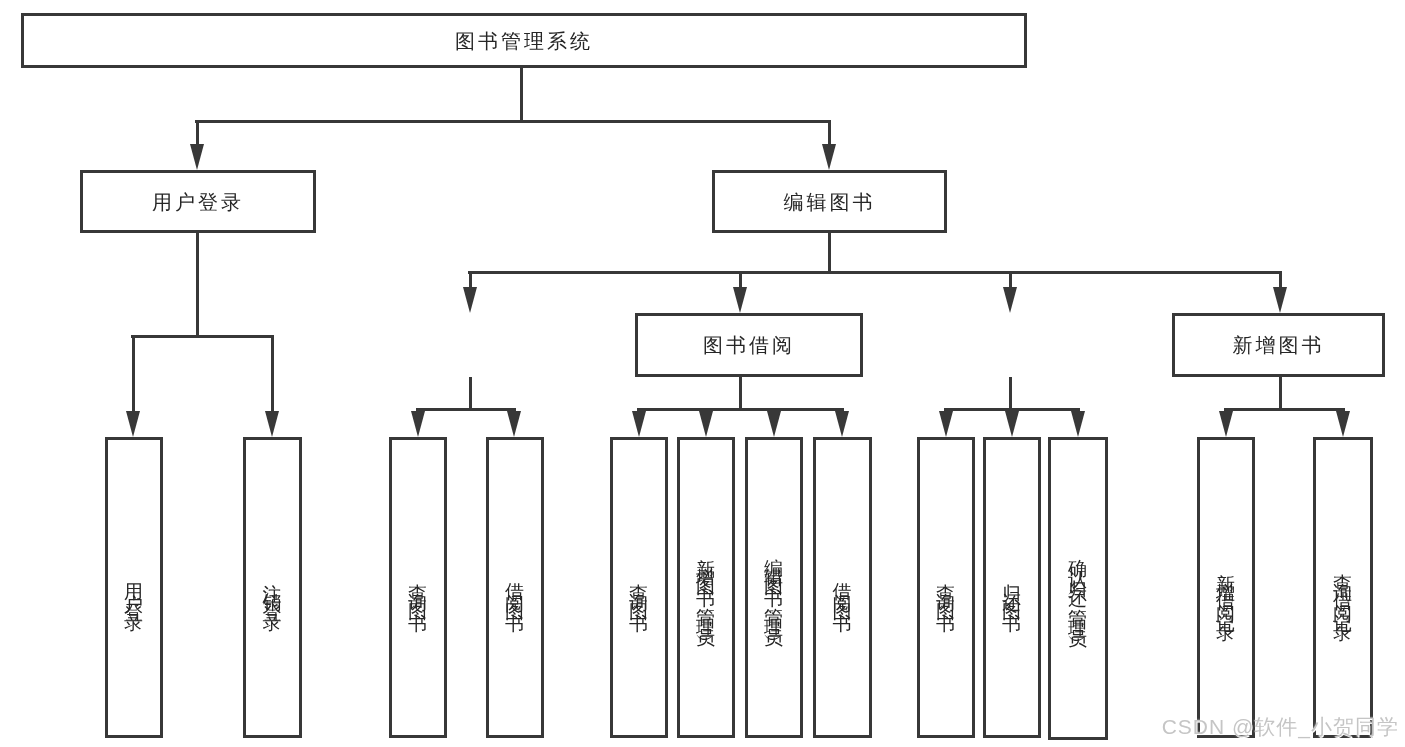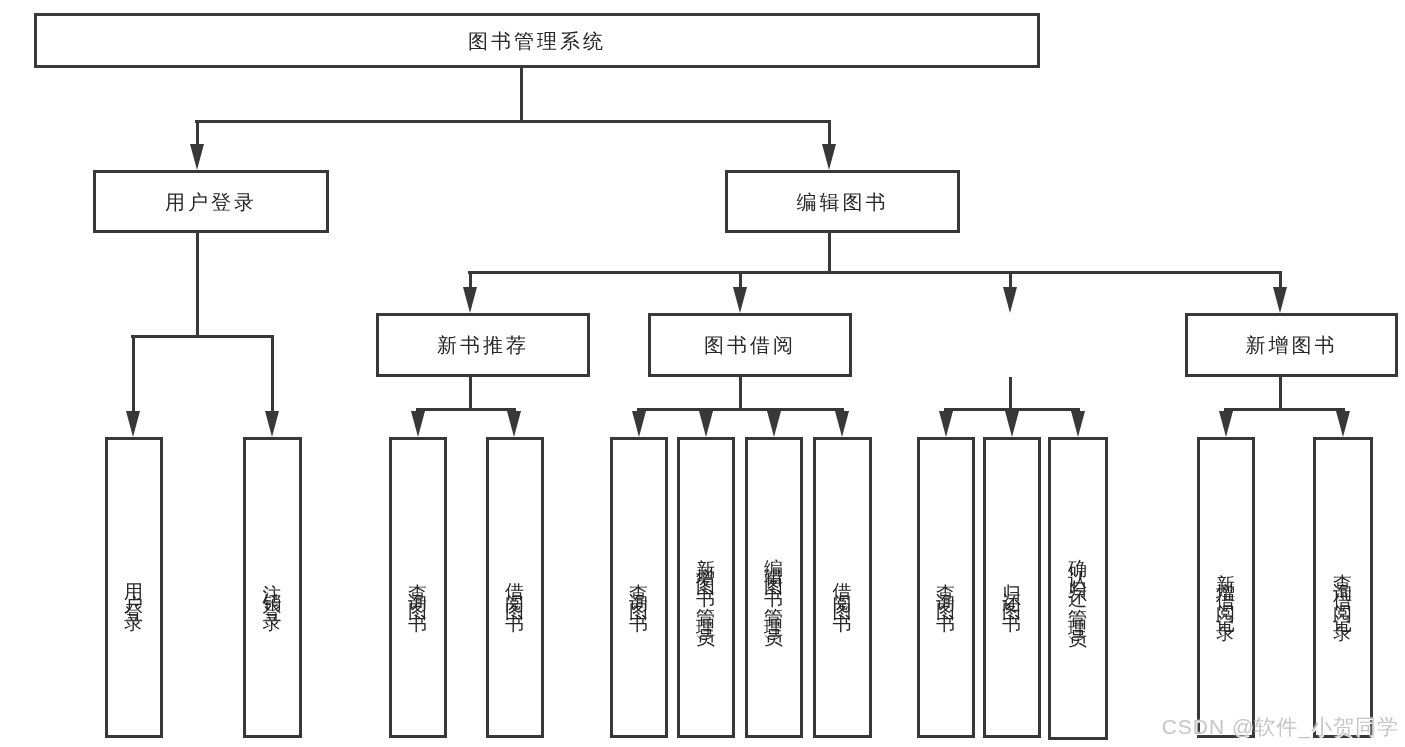--- a/index.html
+++ b/index.html
@@ -19,21 +19,20 @@
     align-items:center;
     justify-content:center;
     color:#262626;
     z-index:2;
   }
   .hlabel{
     font-size:20px;
     letter-spacing:3px;
     line-height:1;
     white-space:nowrap;
-    margin-left:13px;
   }
   .leaf{
     writing-mode:vertical-rl;
     text-orientation:mixed;
     font-size:19px;
     letter-spacing:10px;
     line-height:1;
   }
   .vline,.hline{
     position:absolute;
@@ -63,22 +62,21 @@
 </head>
 <body>
 
 <div class="canvas">
 
   <div class="box hlabel" style="left:21px;top:13px;width:1006px;height:55px">图书管理系统</div>
 
   <div class="box hlabel" style="left:80px;top:170px;width:236px;height:63px">用户登录</div>
   <div class="box hlabel" style="left:712px;top:170px;width:235px;height:63px">编辑图书</div>
 
-  <div class="box hlabel" style="left:363px;top:313px;width:214px;height:64px">新书推荐</div>
-  <div class="box hlabel" style="left:635px;top:313px;width:204px;height:64px">图书借阅</div>
+  <div class="box hlabel" style="left:635px;top:313px;width:228px;height:64px">图书借阅</div>
   <div class="box hlabel" style="left:1172px;top:313px;width:213px;height:64px">新增图书</div>
 
   <div class="box leaf" style="left:105px;top:437px;width:58px;height:301px">用户登录</div>
   <div class="box leaf" style="left:243px;top:437px;width:59px;height:301px">注销登录</div>
 
   <div class="box leaf" style="left:389px;top:437px;width:58px;height:301px">查询图书</div>
   <div class="box leaf" style="left:486px;top:437px;width:58px;height:301px">借阅图书</div>
 
   <div class="box leaf" style="left:610px;top:437px;width:58px;height:301px">查询图书</div>
   <div class="box leaf" style="left:677px;top:437px;width:58px;height:301px">新增图书（管理员）</div>

